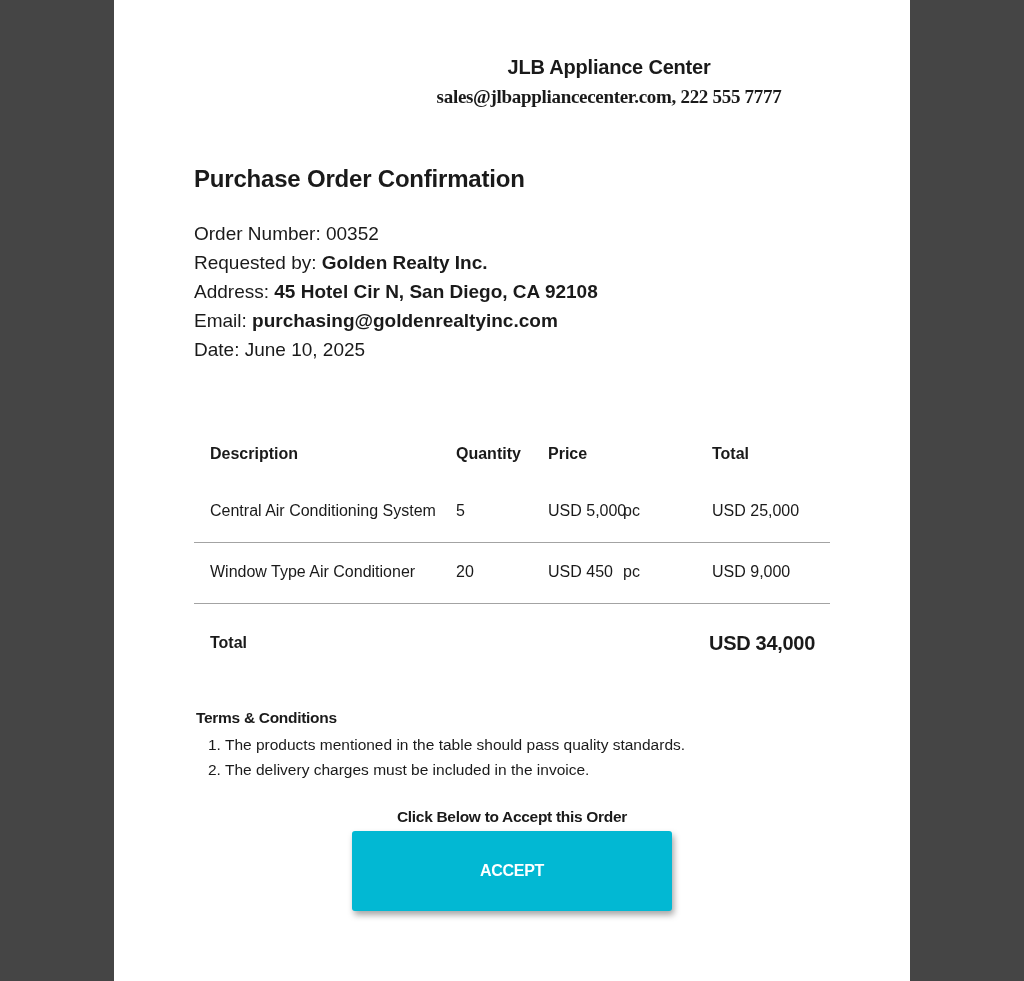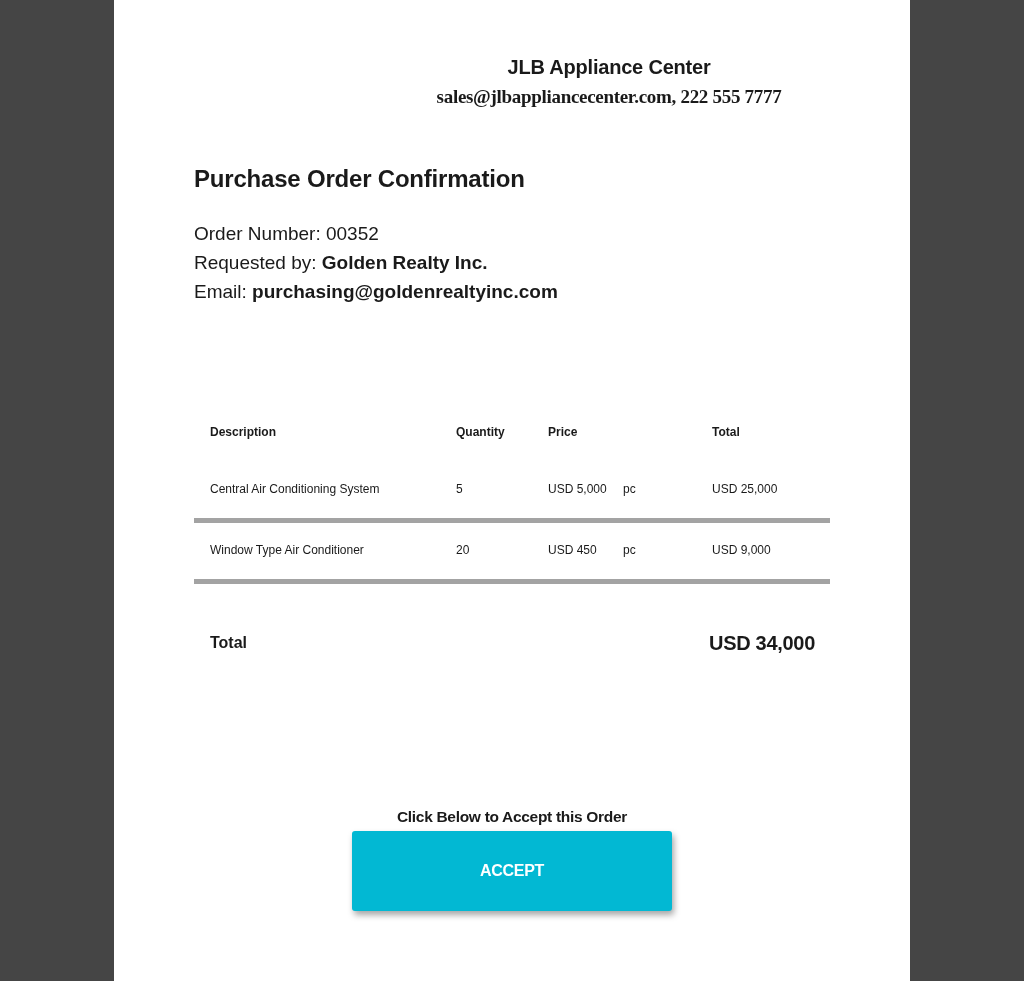--- a/index.html
+++ b/index.html
@@ -27,26 +27,26 @@
       font-size: 24px; font-weight: bold; letter-spacing: -0.2px;
     }
     .info {
       position: absolute; left: 80px; top: 219px;
       font-size: 19px; line-height: 29px;
     }
     .info .lbl { font-weight: normal; }
     .info .val-bold { font-weight: bold; }
 
     .table {
-      position: absolute; left: 80px; top: 405px; width: 636px;
-      font-size: 12px;
+      position: absolute; left: 80px; top: 425px; width: 636px;
+      font-size: 16px;
     }
     .tr { position: relative; display: block; }
     .th-row { height: 57px; }
-    .td-row { height: 61px; border-bottom: 5px solid #a3a3a3; }
+    .td-row { height: 61px; border-bottom: 1px solid #a3a3a3; }
     .td-row.first { height: 61px; }
     .cell { position: absolute; white-space: nowrap; }
     .th-row .cell { top: 20px; font-weight: bold; }
     .td-row .cell { top: 20px; }
     .c-desc { left: 16px; }
     .c-qty { left: 262px; }
     .c-price { left: 354px; }
     .c-unit { left: 429px; }
     .c-total { left: 518px; }
 
@@ -88,21 +88,27 @@
   <div class="title">Purchase Order Confirmation</div>
 
   <div class="info">
     <div>
       <span class="lbl">Order Number: </span><span>00352</span>
     </div>
     <div>
       <span class="lbl">Requested by: </span><span class="val-bold">Golden Realty Inc.</span>
     </div>
     <div>
+      <span class="lbl">Address: </span><span class="val-bold">45 Hotel Cir N, San Diego, CA 92108</span>
+    </div>
+    <div>
       <span class="lbl">Email: </span><span class="val-bold">purchasing@goldenrealtyinc.com</span>
+    </div>
+    <div>
+      <span class="lbl">Date: </span><span>June 10, 2025</span>
     </div>
   </div>
 
   <div class="table">
     <div class="tr th-row">
       <span class="cell c-desc">Description</span>
       <span class="cell c-qty">Quantity</span>
       <span class="cell c-price">Price</span>
       <span class="cell c-total">Total</span>
     </div>
@@ -120,17 +126,24 @@
       <span class="cell c-unit">pc</span>
       <span class="cell c-total">USD 9,000</span>
     </div>
   </div>
 
   <div class="total-row">
     <span class="total-label">Total</span>
     <span class="total-value">USD 34,000</span>
   </div>
 
+  <div class="terms">
+    <div class="terms-title">Terms &amp; Conditions</div>
+    <ol>
+      <li>1. The products mentioned in the table should pass quality standards.</li>
+      <li>2. The delivery charges must be included in the invoice.</li>
+    </ol>
+  </div>
 
   <div class="accept-label">Click Below to Accept this Order</div>
   <button class="accept-btn">ACCEPT</button>
 
 </div>
 
 </body></html>

